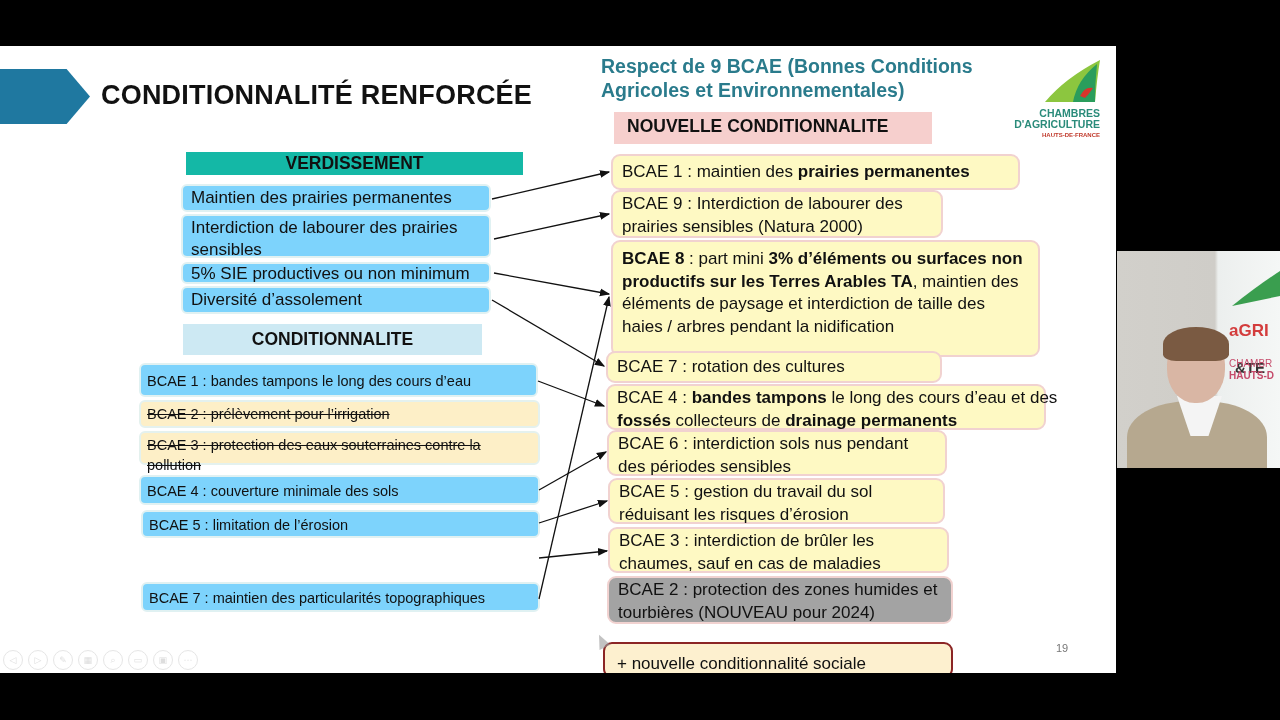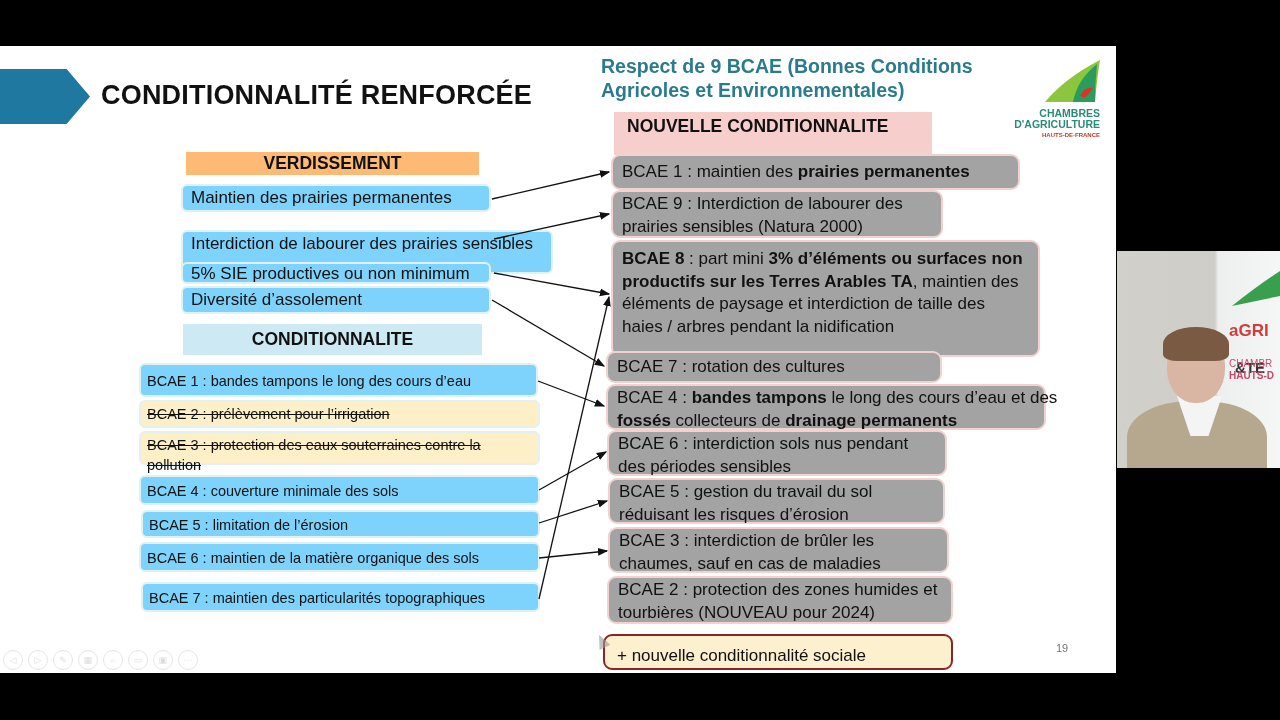--- a/index.html
+++ b/index.html
@@ -7,23 +7,23 @@
   .slide { position: absolute; left: 0; top: 46px; width: 1116px; height: 627px; background: #fff; overflow: hidden; }
   .chevron { position: absolute; left: 0; top: 23px; width: 90px; height: 55px; background: #1f78a0; clip-path: polygon(0 0, 74% 0, 100% 50%, 74% 100%, 0 100%); }
   .main-title { position: absolute; left: 101px; top: 34px; font-size: 27px; font-weight: bold; color: #111; letter-spacing: 0.2px; }
   .subtitle { position: absolute; left: 601px; top: 8px; font-size: 19.5px; font-weight: bold; color: #2a7b8c; line-height: 24px; }
   .section-hdr { position: absolute; font-weight: bold; font-size: 17.5px; color: #111; text-align: center; }
   .box { position: absolute; box-sizing: border-box; border-radius: 6px; font-size: 16.5px; color: #111; line-height: 22px; padding: 1px 8px; }
   .lbox { border: 2px solid #e0f1f2; background: #7dd3fc; }
   .lbox.small { font-size: 14.5px; line-height: 20px; padding: 2px 6px; }
   .lbox.struck { background: #fdefc7; border-color: #e4f1ee; }
   .lbox.struck span { text-decoration: line-through; }
-  .rbox { border: 2px solid #f1d2d0; background: #a3a3a3; font-size: 17px; line-height: 22.5px; padding: 1px 9px; border-radius: 9px; }
+  .rbox { border: 2px solid #f1d2d0; background: #fef9c3; font-size: 17px; line-height: 22.5px; padding: 1px 9px; border-radius: 9px; }
   .rbox.yellow { background: #a3a3a3; }
-  .rbox.social { background: #fdf0cf; border: 2px solid #8b2525; }
+  .rbox.social { background: #fdf0cf; border: 2px solid #8b2525; margin-top: 8px; }
   b { font-weight: bold; }
   .logo { position: absolute; left: 1025px; top: 12px; width: 85px; height: 80px; }
   .logo-text { position: absolute; right: 10px; text-align: right; font-weight: bold; color: #2a8b7a; font-size: 10.5px; line-height: 11px; }
   .page-num { position: absolute; left: 1056px; top: 596px; font-size: 11px; color: #777; }
   .ctrls { position: absolute; left: 3px; top: 604px; display: flex; gap: 5px; }
   .ctrl { width: 18px; height: 18px; border: 1.5px solid #e6e6e6; border-radius: 50%; color: #ddd; font-size: 9px; line-height: 18px; text-align: center; }
   .cursor { position: absolute; left: 596px; top: 588px; width: 0; height: 0; border-left: 6px solid transparent; border-right: 6px solid transparent; border-bottom: 14px solid #999; transform: rotate(-25deg); opacity: .6; }
   .webcam { position: absolute; left: 1117px; top: 251px; width: 163px; height: 217px; background: linear-gradient(90deg, #d2d0cb 0%, #cfcdc8 60%, #ecefee 62%, #f5f7f6 100%); overflow: hidden; }
   .banner-text { position: absolute; left: 112px; font-weight: bold; }
   .person-head { position: absolute; left: 50px; top: 82px; width: 58px; height: 70px; background: #d9b6a4; border-radius: 45% 45% 48% 48%; }
@@ -48,36 +48,35 @@
     <svg width="85" height="50" viewBox="0 0 85 50">
       <path d="M20 44 Q40 20 75 2 Q72 20 70 44 Z" fill="#8cc63f"></path>
       <path d="M48 44 Q52 22 72 6 Q70 25 70 44 Z" fill="#2a9d5c"></path>
       <path d="M55 38 Q60 28 68 30 Q64 36 60 40 Z" fill="#d9342b"></path>
     </svg>
     <div class="logo-text" style="top:50px;">CHAMBRES</div>
     <div class="logo-text" style="top:61px;">D'AGRICULTURE</div>
     <div class="logo-text" style="top:72px; font-size:6px; color:#c0392b;">HAUTS-DE-FRANCE</div>
   </div>
 
-  <div class="section-hdr" style="left:186px; top:106px; width:293px; height:23px; line-height:23px; background:#fdba74;">VERDISSEMENT</div>
+  <div class="section-hdr" style="left:186px; top:106px; width:337px; height:23px; line-height:23px; background:#14b8a6;">VERDISSEMENT</div>
   <div class="box lbox" style="left:181px; top:138px; width:310px; height:28px; font-size:17px;">Maintien des prairies permanentes</div>
-  <div class="box lbox" style="left:181px; top:168px; width:372px; height:44px; font-size:17px;margin-top:16px;">Interdiction de labourer des prairies sensibles</div>
+  <div class="box lbox" style="left:181px; top:168px; width:310px; height:44px; font-size:17px;">Interdiction de labourer des prairies sensibles</div>
   <div class="box lbox" style="left:181px; top:216px; width:310px; height:22px; font-size:17px; line-height:18px; white-space:nowrap; overflow:visible;">5% SIE productives ou non minimum</div>
   <div class="box lbox" style="left:181px; top:240px; width:310px; height:28px; font-size:17px;">Diversité d’assolement</div>
 
   <div class="section-hdr" style="left:183px; top:278px; width:299px; height:31px; line-height:31px; background:#cde9f3;">CONDITIONNALITE</div>
   <div class="box lbox small" style="left:139px; top:317px; width:399px; height:34px; line-height:28px;"><span>BCAE 1 : bandes tampons le long des cours d’eau</span></div>
   <div class="box lbox small struck" style="left:139px; top:354px; width:401px; height:28px;"><span>BCAE 2 : prélèvement pour l’irrigation</span></div>
   <div class="box lbox small struck" style="left:139px; top:385px; width:401px; height:34px;"><span>BCAE 3 : protection des eaux souterraines contre la pollution</span></div>
   <div class="box lbox small" style="left:139px; top:429px; width:401px; height:30px; line-height:24px;"><span>BCAE 4 : couverture minimale des sols</span></div>
   <div class="box lbox small" style="left:141px; top:464px; width:399px; height:28px; line-height:22px;"><span>BCAE 5 : limitation de l’érosion</span></div>
-  <div class="box lbox small" style="left:139px; top:496px; width:401px; height:30px; line-height:24px;"><span>BCAE 6 : maintien de la matière organique des sols</span></div>
   <div class="box lbox small" style="left:141px; top:536px; width:399px; height:30px; line-height:24px;"><span>BCAE 7 : maintien des particularités topographiques</span></div>
 
-  <div class="section-hdr" style="left:614px; top:66px; width:318px; height:43px; line-height:28px; background:#f6cfcd; text-align:left; padding-left:13px; box-sizing:border-box;">NOUVELLE CONDITIONNALITE</div>
+  <div class="section-hdr" style="left:614px; top:66px; width:318px; height:32px; line-height:28px; background:#f6cfcd; text-align:left; padding-left:13px; box-sizing:border-box;">NOUVELLE CONDITIONNALITE</div>
 
   <div class="box rbox" style="left:611px; top:108px; width:409px; height:36px; line-height:30px;"><span>BCAE 1 : maintien des </span><b>prairies permanentes</b></div>
   <div class="box rbox" style="left:611px; top:144px; width:332px; height:48px;">BCAE 9 : Interdiction de labourer des prairies sensibles (Natura 2000)</div>
   <div class="box rbox" style="left:611px; top:194px; width:429px; height:117px; padding-top:6px;"><b>BCAE 8</b><span> : part mini </span><b>3% d’éléments ou surfaces non productifs sur les Terres Arables TA</b><span>, maintien des éléments de paysage et interdiction de taille des haies / arbres pendant la nidification</span></div>
   <div class="box rbox" style="left:606px; top:305px; width:336px; height:32px; line-height:26px;">BCAE 7 : rotation des cultures</div>
   <div class="box rbox" style="left:606px; top:338px; width:440px; height:46px; white-space:nowrap;"><span>BCAE 4 : </span><b>bandes tampons</b><span> le long des cours d’eau et des </span><br><b>fossés</b><span> collecteurs de </span><b>drainage permanents</b></div>
   <div class="box rbox" style="left:607px; top:384px; width:340px; height:46px;">BCAE 6 : interdiction sols nus pendant des périodes sensibles</div>
   <div class="box rbox" style="left:608px; top:432px; width:337px; height:46px;">BCAE 5 : gestion du travail du sol réduisant les risques d’érosion</div>
   <div class="box rbox" style="left:608px; top:481px; width:341px; height:46px;">BCAE 3 : interdiction de brûler les chaumes, sauf en cas de maladies</div>
   <div class="box rbox yellow" style="left:607px; top:530px; width:346px; height:48px;">BCAE 2 : protection des zones humides et tourbières (NOUVEAU pour 2024)</div>

